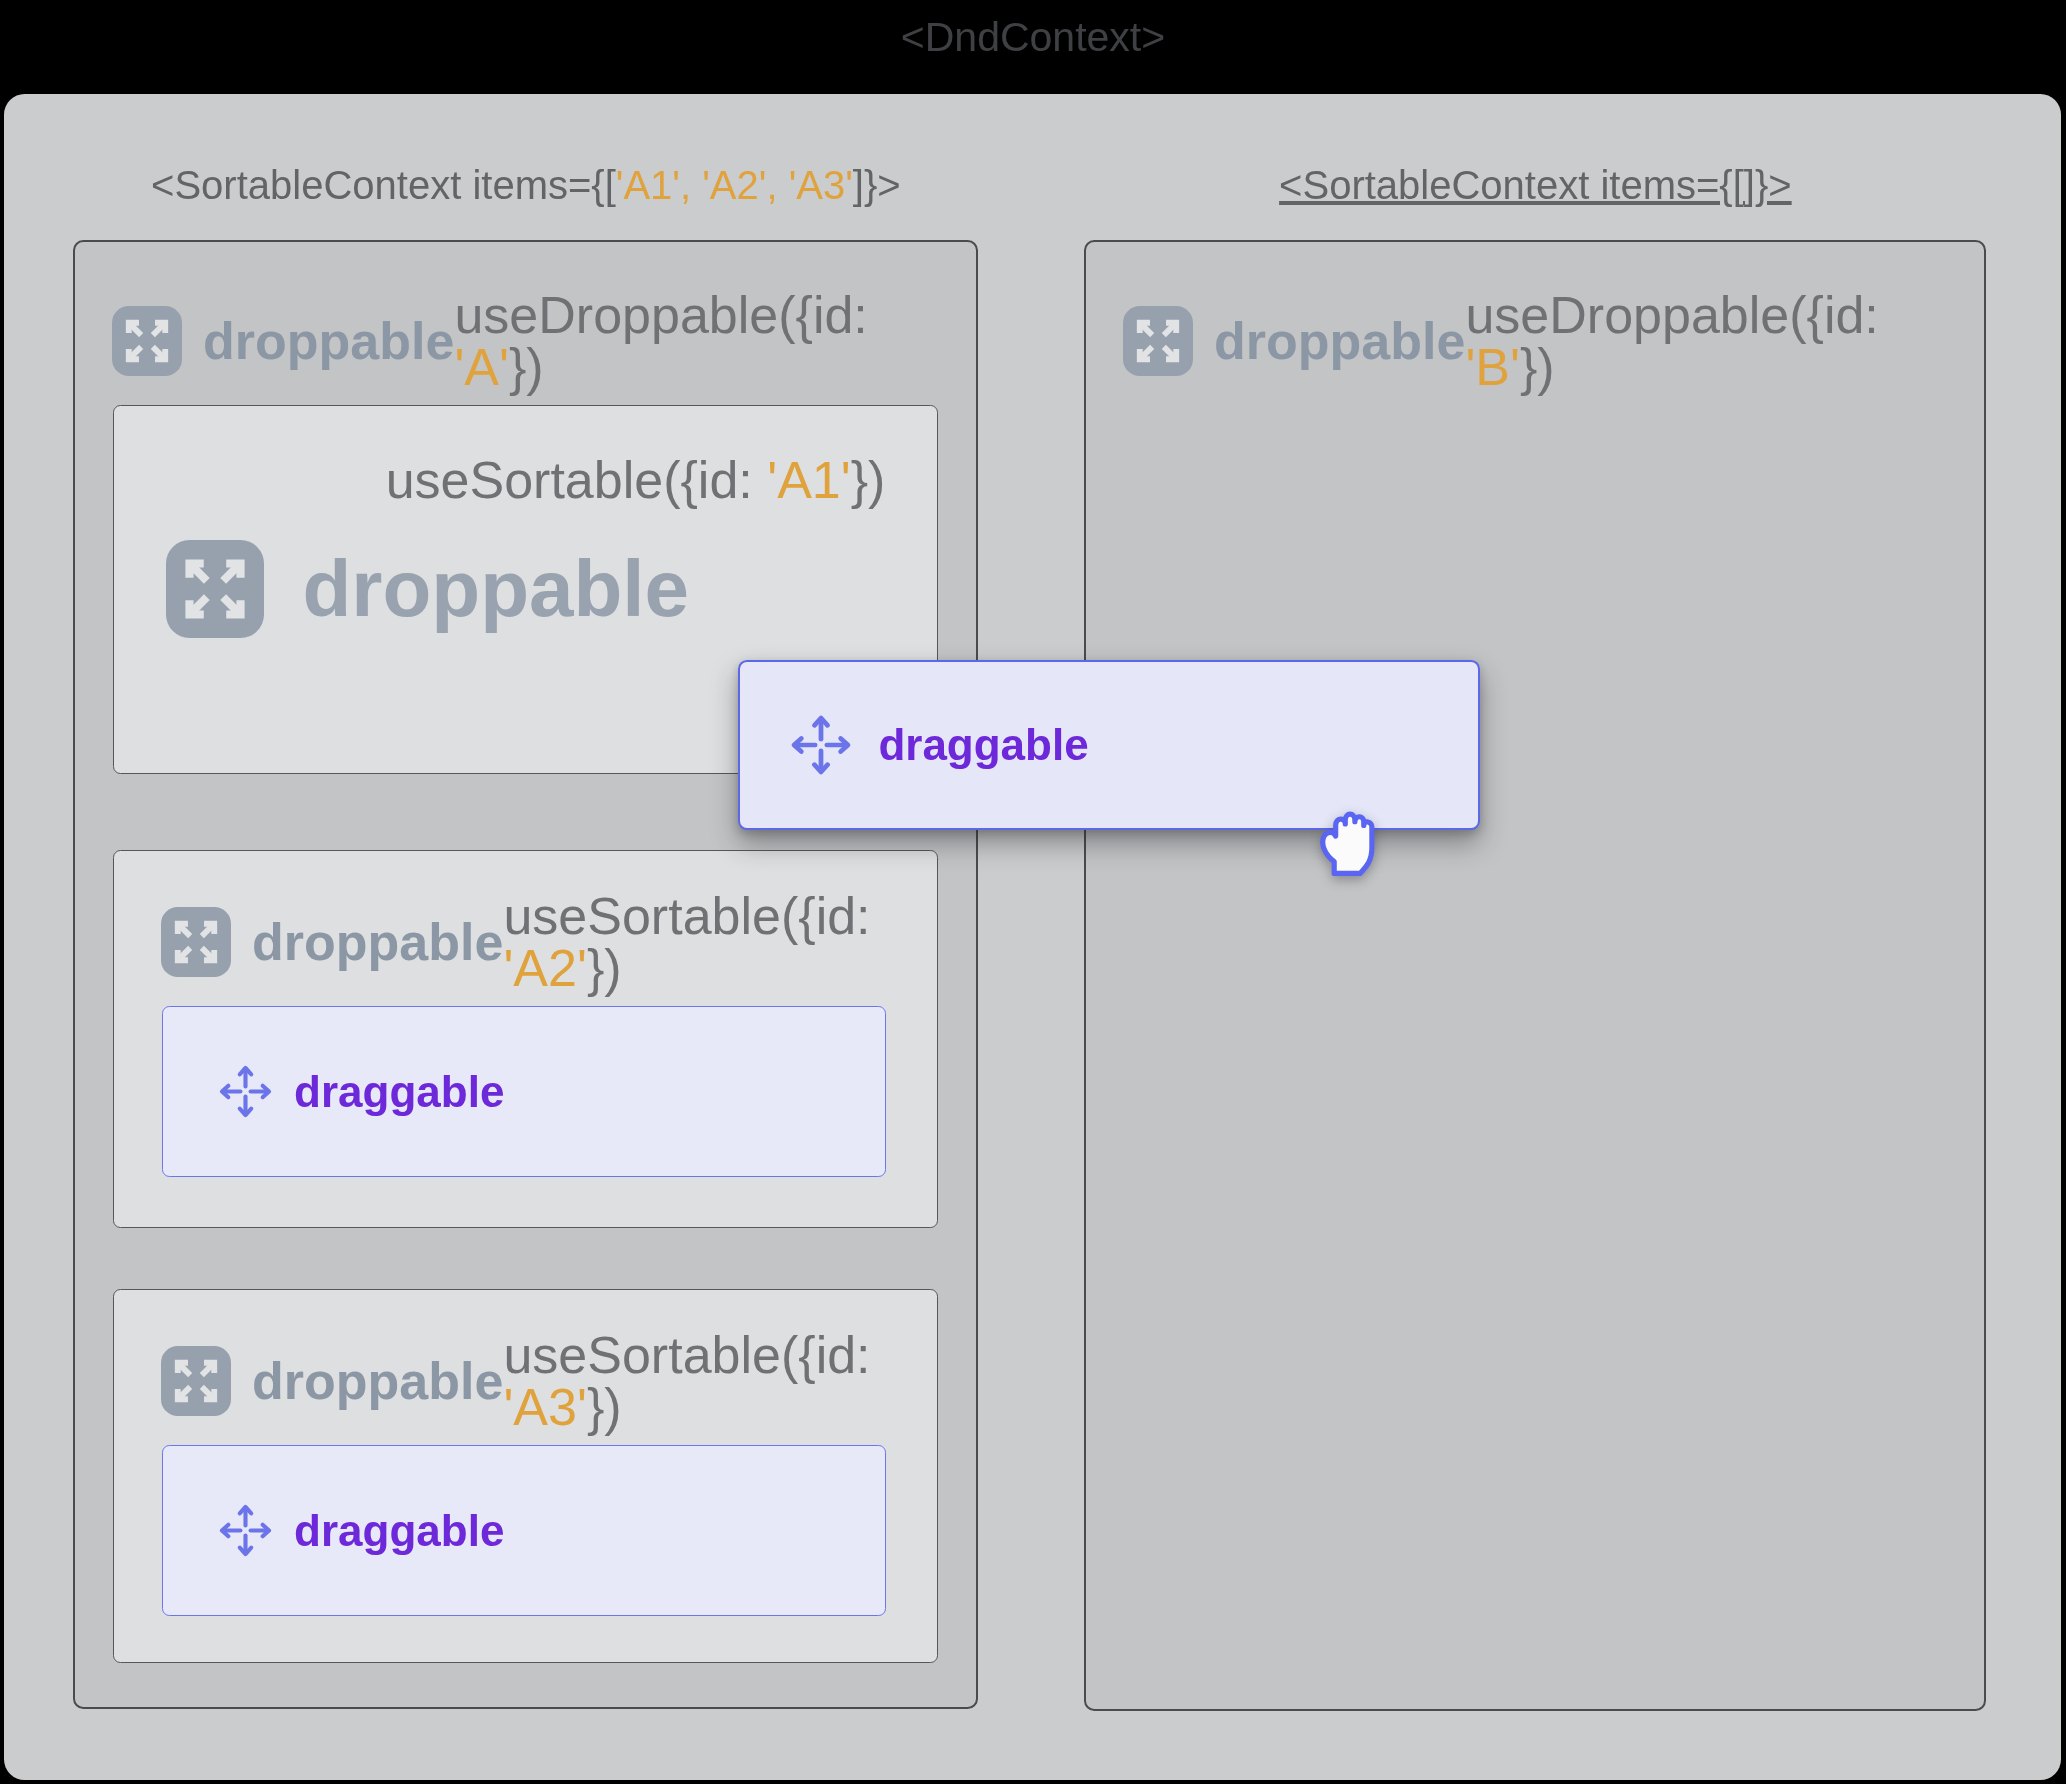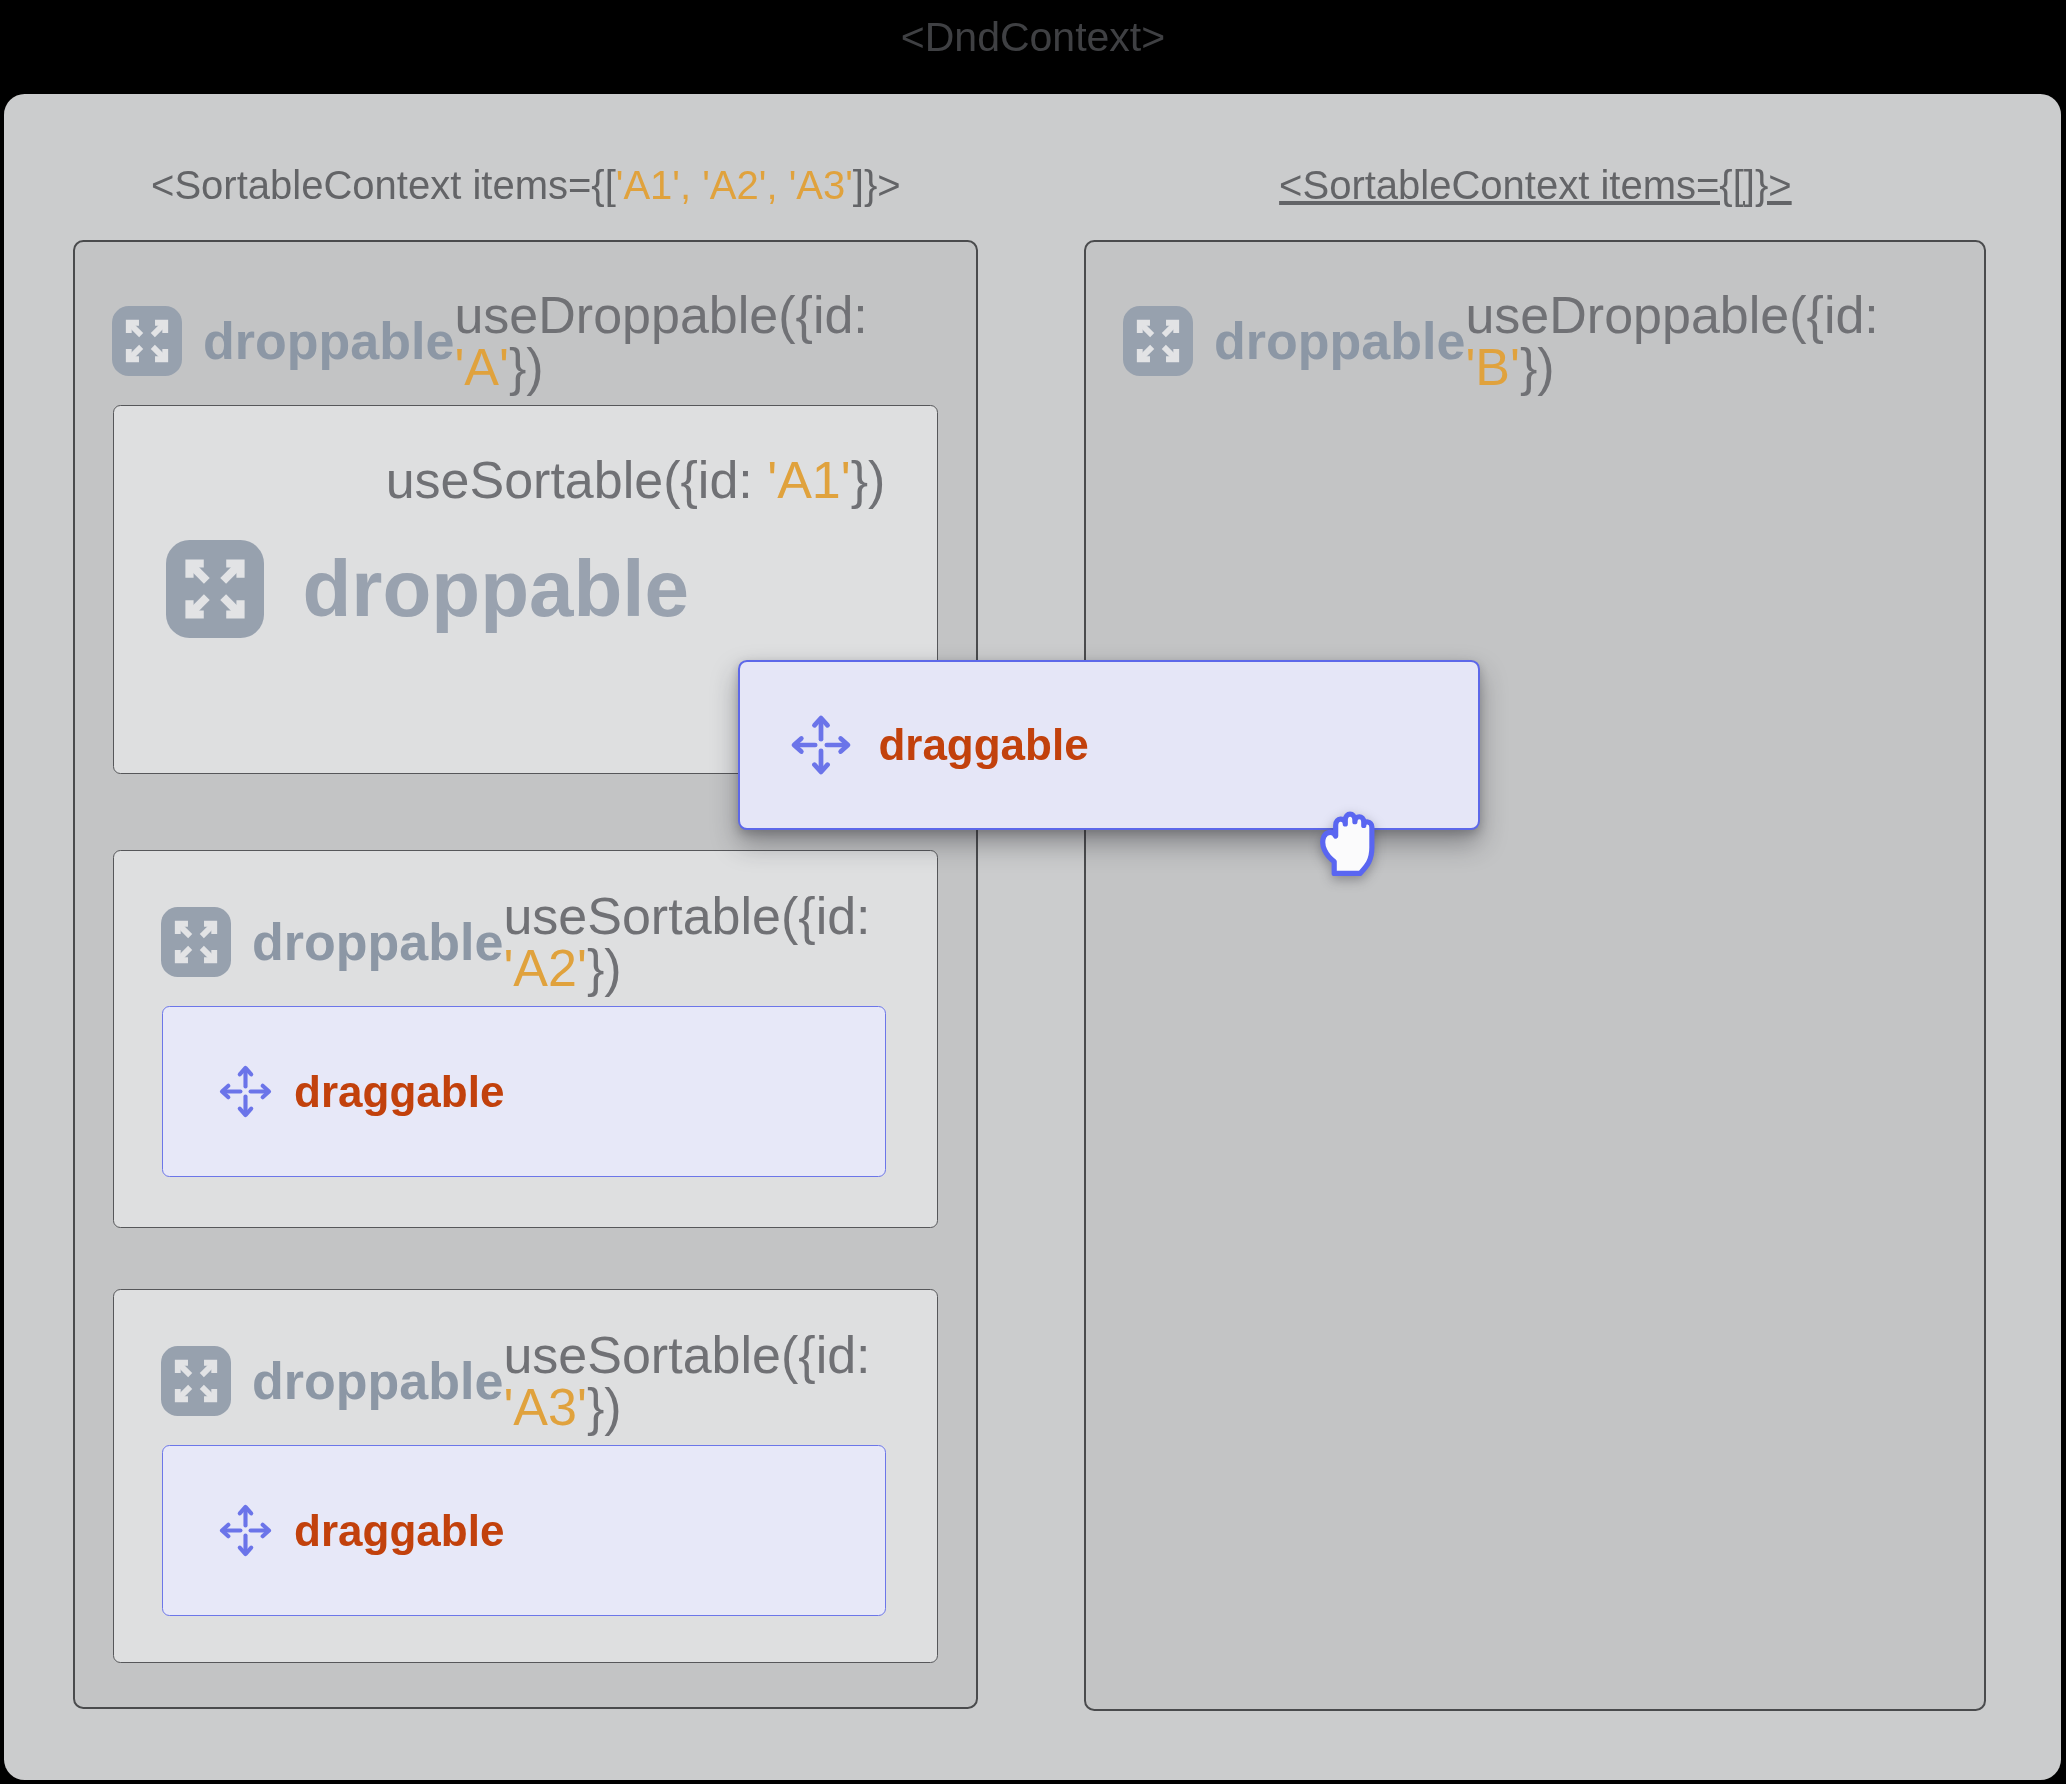--- a/index.html
+++ b/index.html
@@ -42,21 +42,21 @@
   .icon133{width:98px;height:98px;}
   .big-label{margin-left:38px;font-size:80px;font-weight:bold;color:#99a2af;line-height:1;}
 
   .s-hdr{display:flex;align-items:center;padding:39px 52px 0 47px;}
   .s-hdr .icon95{flex:0 0 auto;width:70px;height:70px;}
 
   .draggable{position:absolute;left:48px;top:155px;width:724px;height:171px;
     background:#e7e8f8;border:1.5px solid #6c76e9;border-radius:7.4px;
     box-sizing:border-box;display:flex;align-items:center;padding-left:52px;}
   .icon82{flex:0 0 auto;width:61px;height:61px;}
-  .drag-label{margin-left:17.7px;font-size:44px;font-weight:bold;color:#c2410c;line-height:1;}
+  .drag-label{margin-left:17.7px;font-size:44px;font-weight:bold;color:#6d28d9;line-height:1;}
 
   .overlay{position:absolute;left:734px;top:566px;width:742px;height:170px;
     background:#e5e6f7;border:2.2px solid #5d68e9;border-radius:8.9px;
     box-sizing:border-box;display:flex;align-items:center;padding-left:46px;
     box-shadow:0 13.3px 26.6px rgba(35,35,42,.38),0 3.7px 8.9px rgba(35,35,42,.22);}
   .overlay .icon95{flex:0 0 auto;width:70px;height:70px;}
   .overlay .drag-label{margin-left:22px;}
 
   .cursor{position:absolute;left:1311px;top:696px;width:65px;height:90px;
     filter:drop-shadow(0 4.4px 5.9px rgba(30,30,40,.35));}

